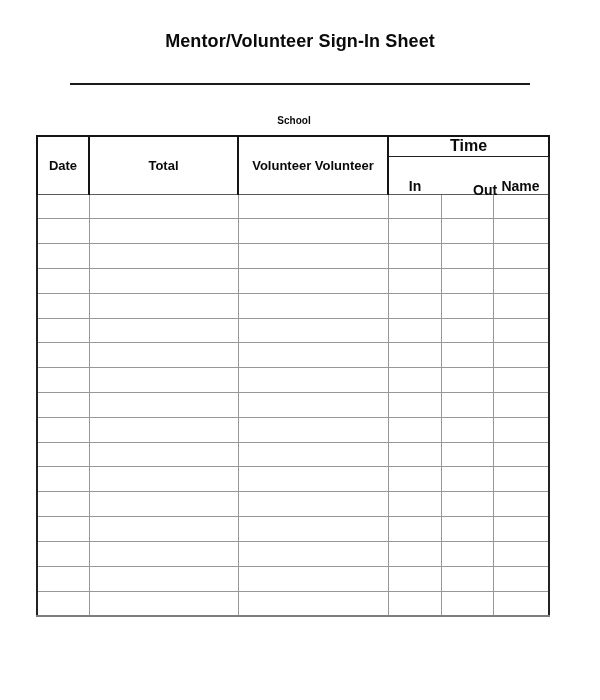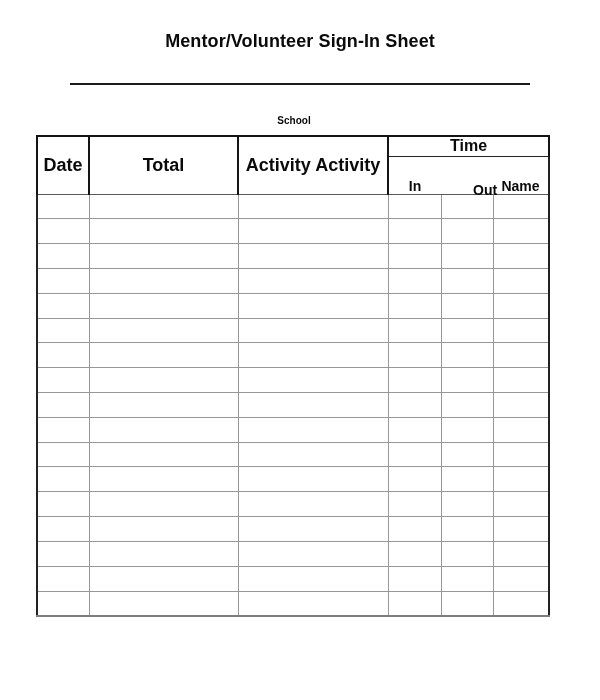--- a/index.html
+++ b/index.html
@@ -43,21 +43,21 @@
   table.sheet {
     position: absolute;
     top: 135px; left: 36px;
     width: 512px;
     border-collapse: collapse;
     table-layout: fixed;
     border: 2px solid #222222;
     border-bottom: 2px solid #7d7d7d;
   }
   thead th {
-    font-size: 18px;
+    font-size: 13px;
     font-weight: 700;
     text-align: center;
     vertical-align: middle;
     padding: 0;
     border: 2px solid #141414;
     border-bottom: 1px solid #5a5a5a;
     background: #ffffff;
   }
   thead tr.head-top { height: 20px; }
   thead tr.head-sub { height: 32px; }
@@ -101,21 +101,21 @@
       <col style="width:149px">
       <col style="width:150px">
       <col style="width:53px">
       <col style="width:52px">
       <col style="width:56px">
     </colgroup>
     <thead>
       <tr class="head-top">
         <th rowspan="2">Date</th>
         <th rowspan="2">Total</th>
-        <th rowspan="2">Activity Activity</th>
+        <th rowspan="2">Volunteer Volunteer</th>
         <th colspan="3" class="time-group">Time</th>
       </tr>
       <tr class="head-sub">
         <th>In</th>
         <th><span class="shift-down">Out</span></th>
         <th>Name</th>
       </tr>
     </thead>
     <tbody id="sheet-body">
         <tr>

